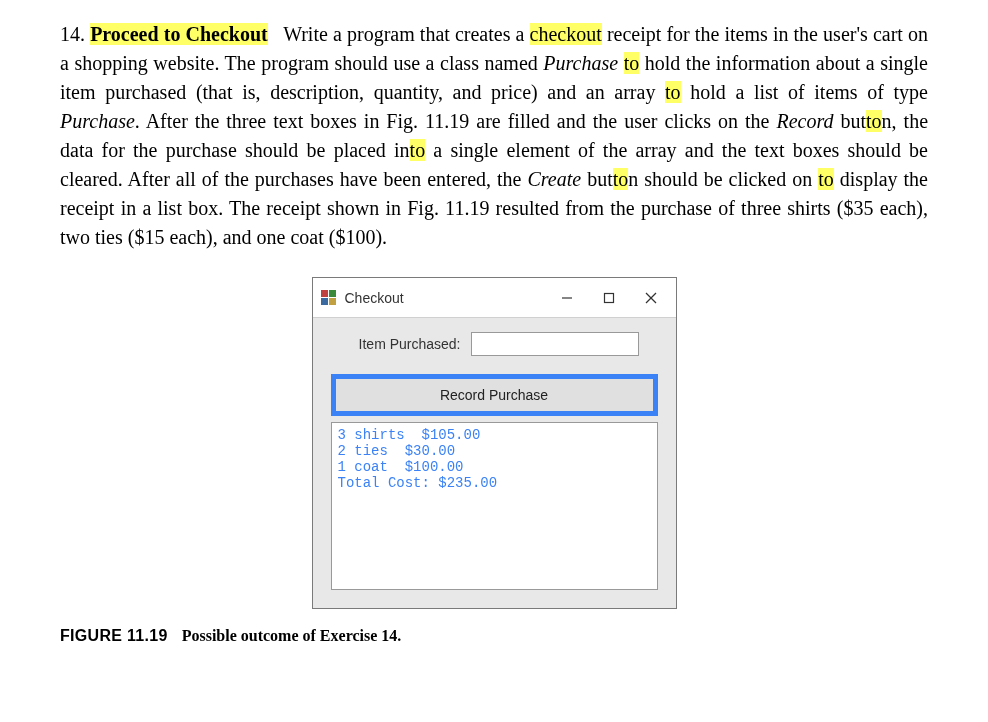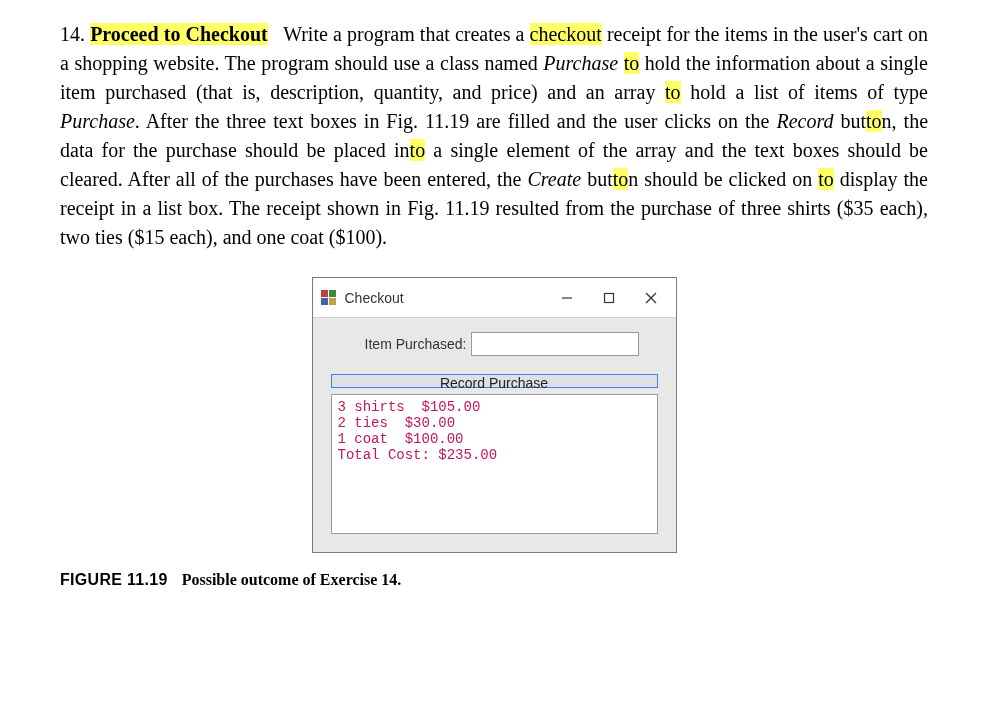--- a/index.html
+++ b/index.html
@@ -98,21 +98,21 @@
     .form-row {
       display: flex;
       align-items: center;
       margin-bottom: 10px;
     }
     .form-label {
       width: 140px;
       text-align: right;
       font-size: 14px;
       color: #333;
-      padding-right: 4px;
+      padding-right: 10px;
     }
     .form-input {
       height: 24px;
       border: 1px solid #999;
       background: #fff;
       padding: 0 4px;
       font-size: 13px;
     }
     .input-wide {
       width: 168px;
@@ -121,36 +121,36 @@
       width: 100px;
     }
     .button-row {
       display: flex;
       gap: 6px;
       margin-top: 18px;
       margin-bottom: 6px;
     }
     .action-btn {
       flex: 1;
-      height: 14px;
-      border: 1px solid #3b82f6;
+      height: 42px;
+      border: 5px solid #3b82f6;
       background: #e0e0e0;
       font-size: 14px;
       color: #222;
       font-family: Arial, sans-serif;
     }
     .listbox {
       width: 100%;
-      height: 140px;
+      height: 168px;
       border: 1px solid #999;
       background: #fff;
       padding: 4px 6px;
       font-family: 'Courier New', monospace;
       font-size: 14px;
-      color: #be185d;
+      color: #3b82f6;
       white-space: pre;
       overflow: hidden;
     }
     .figure-caption {
       text-align: left;
       margin-top: 18px;
       font-size: 16px;
     }
     .figure-label {
       font-weight: bold;

